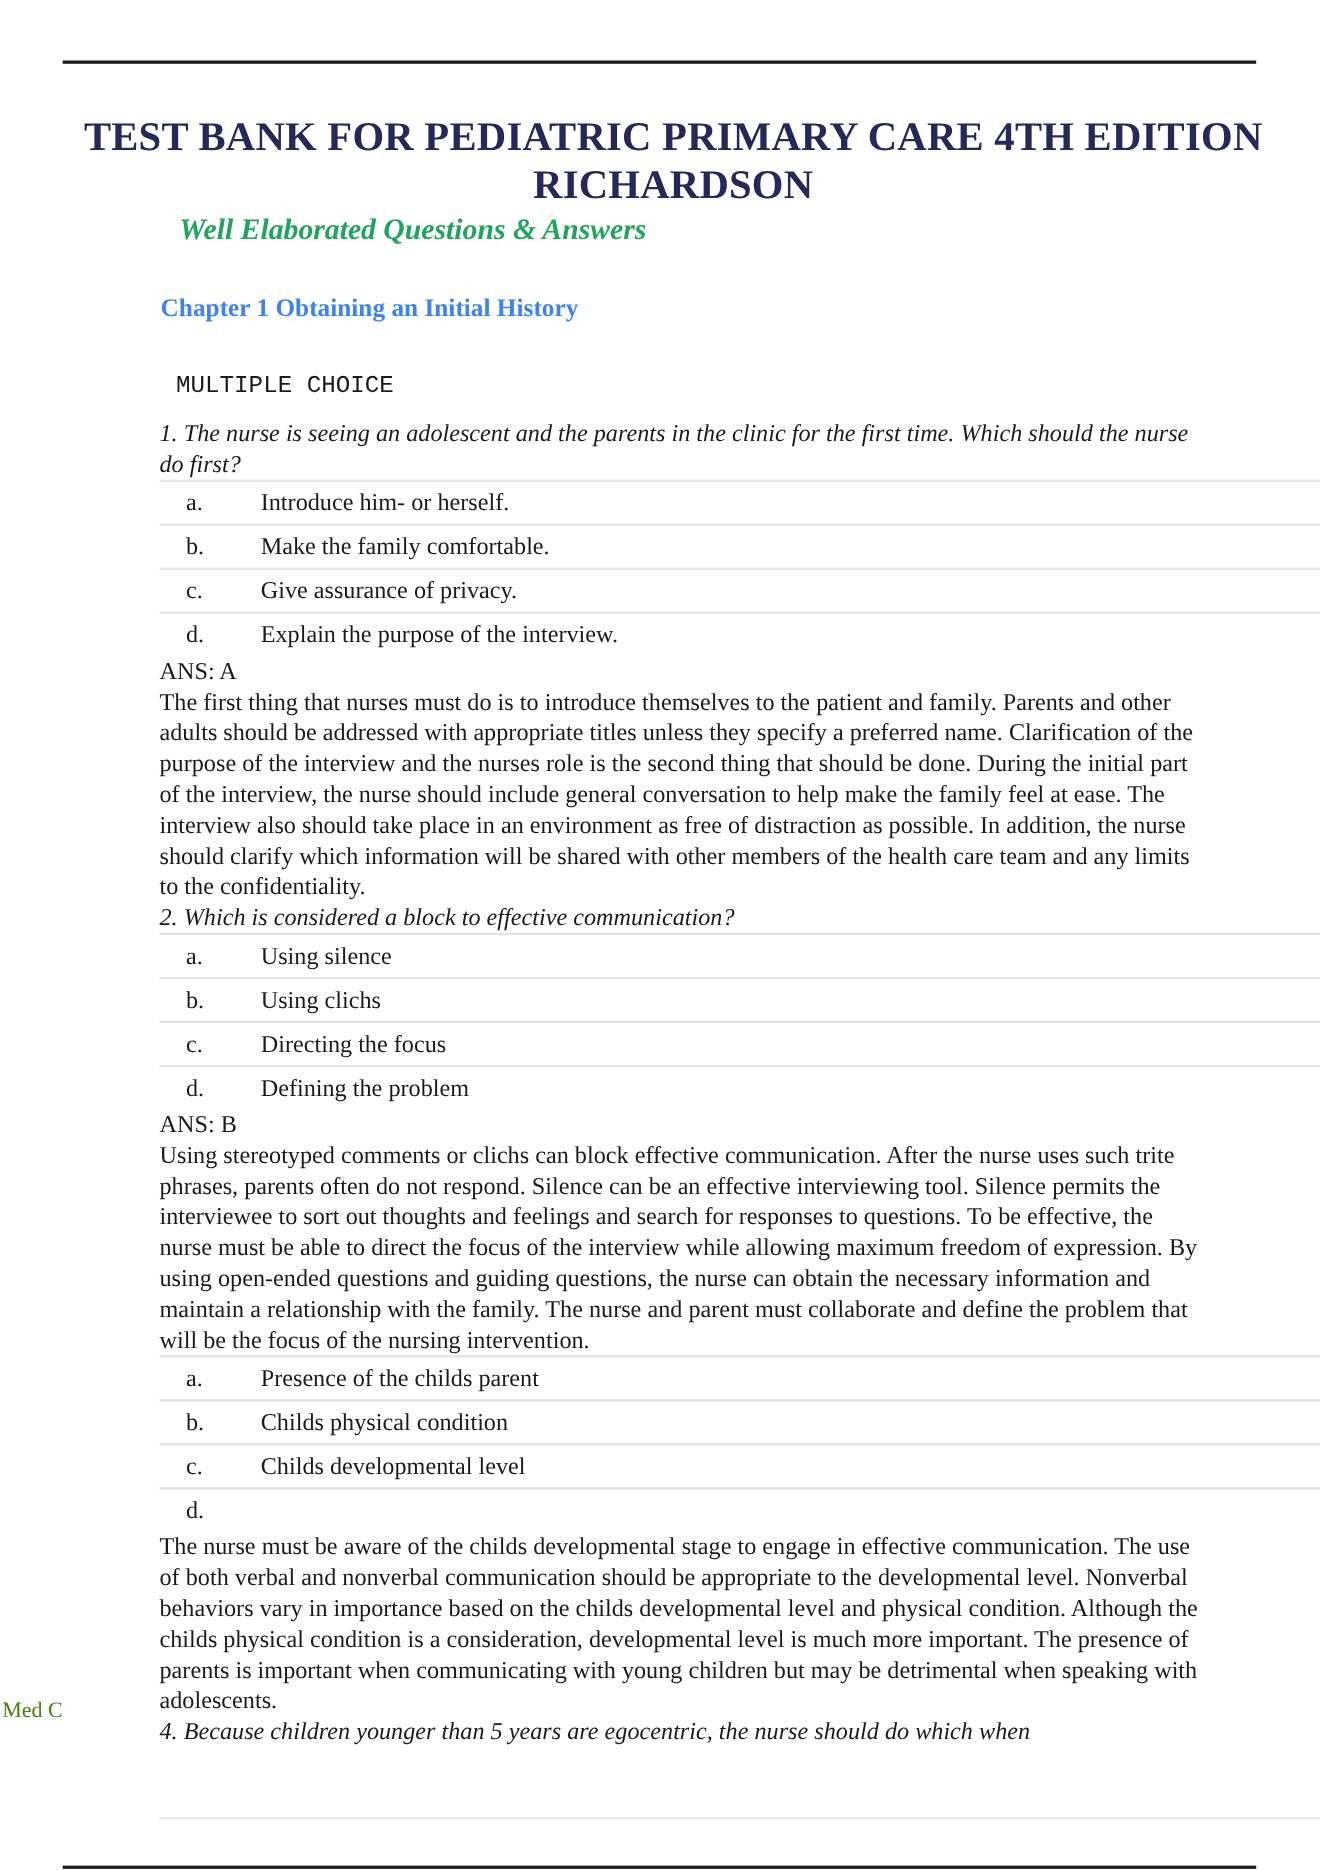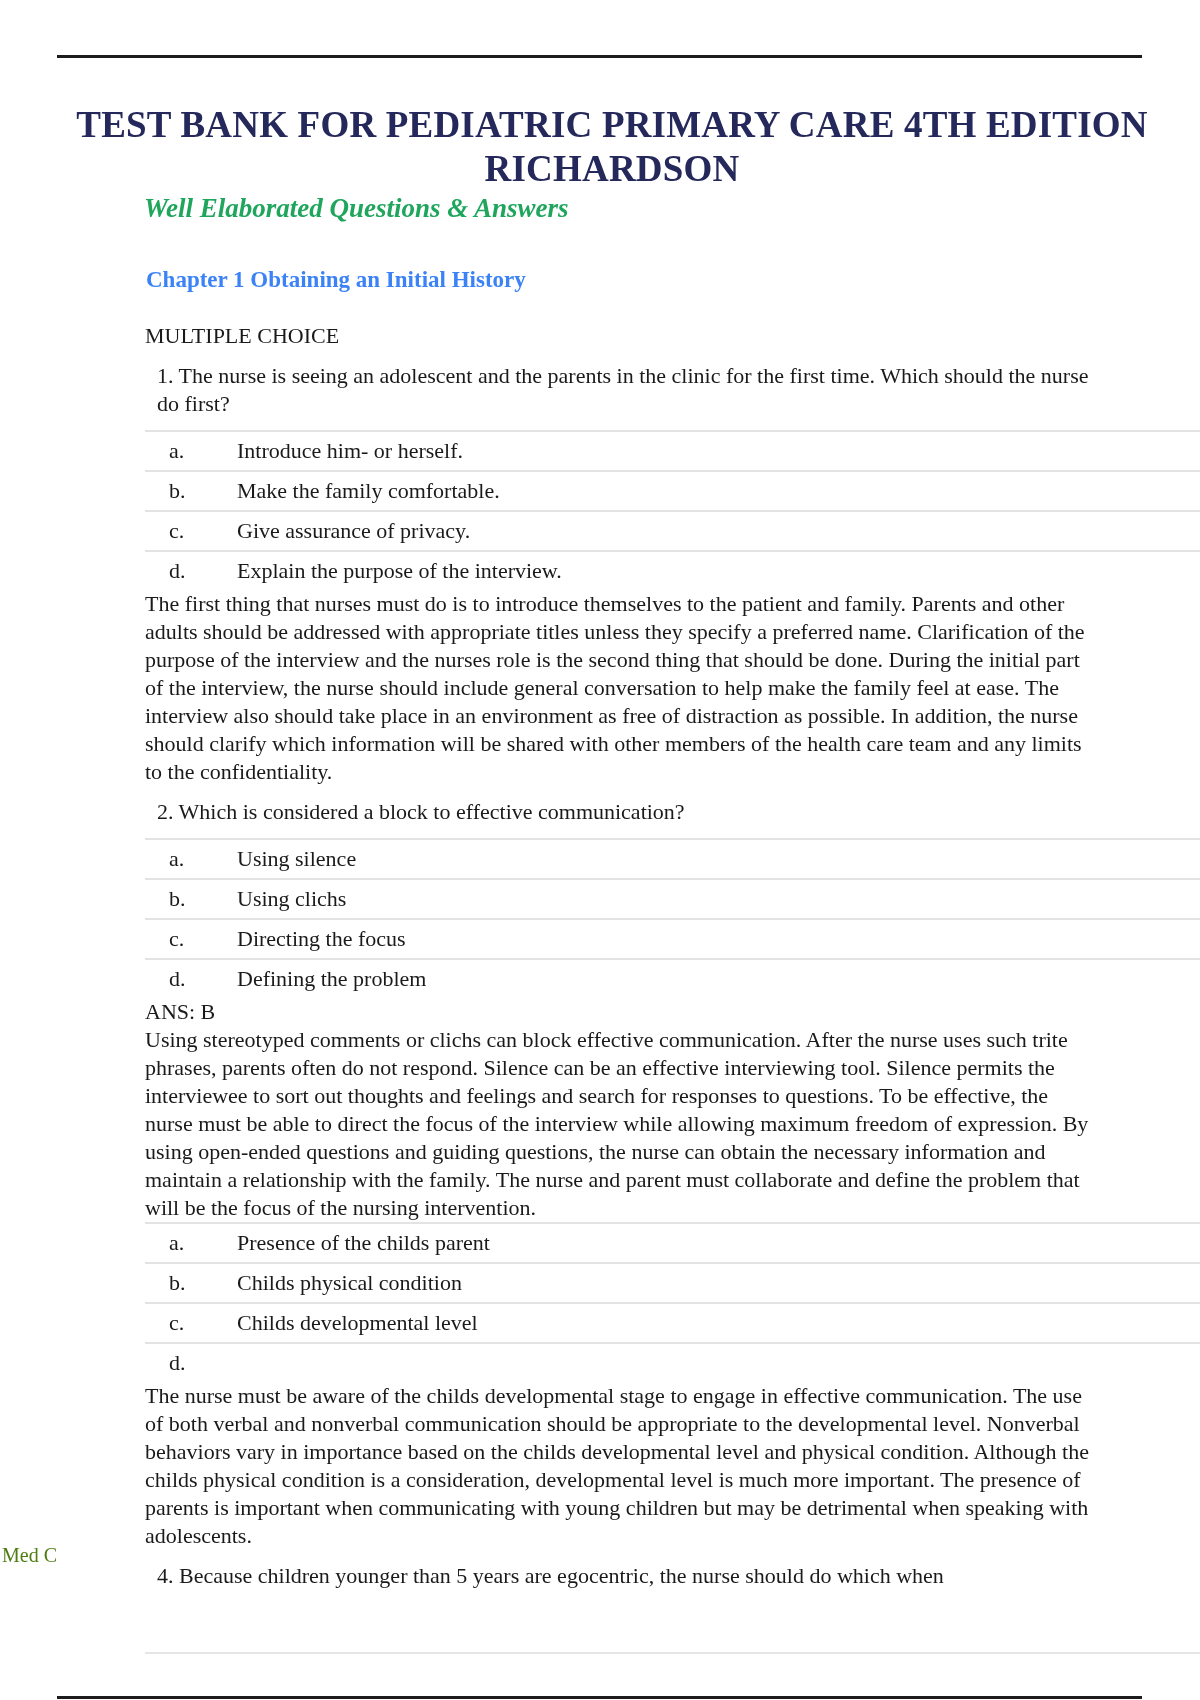--- a/index.html
+++ b/index.html
@@ -3,26 +3,26 @@
 <meta charset="utf-8">
 <style>
   html, body { margin:0; padding:0; background:#ffffff; }
   body { width:1200px; height:1700px; position:relative; overflow:hidden;
          font-family:"Liberation Serif", "DejaVu Serif", serif; color:#1a1a1a; }
   .rule { position:absolute; left:57px; width:1085px; background:#1c1c1c; }
   .rule.top { top:55px; height:3px; }
   .rule.bottom { top:1696px; height:3px; }
   .title { position:absolute; left:0; width:1200px; top:103px; text-align:center;
            font-weight:bold; font-size:37px; line-height:44px; color:#25285a; letter-spacing:0.2px;padding-left:12px; }
-  .subtitle { position:absolute; left:144px; top:193px; font-weight:bold; font-style:italic;
+  .subtitle { position:absolute; left:163px; top:193px; font-weight:bold; font-style:italic;
               font-size:27px; color:#1fa55c; }
   .chapter { position:absolute; left:146px; top:267px; font-weight:bold; font-size:23px; color:#3b82f6; }
   .content { position:absolute; left:145px; top:322px; width:1055px; font-size:22px; line-height:28px; }
-  .mc-heading { margin:0; }
-  .question { margin:12px; width:950px; }
+  .mc-heading { margin:15px;font-family:Liberation Mono, monospace; }
+  .question { margin:0; width:950px;font-style:italic; }
   .opts { margin:0; border-top:2px solid #e3e3e3; }
   .opt { display:flex; height:38px; align-items:center; border-bottom:2px solid #e3e3e3; }
   .opt:last-child { border-bottom:none; }
   .opt .letter { width:92px; padding-left:24px; box-sizing:border-box; }
   .ans { margin:0; }
   .rationale { margin:0; width:955px; }
   .footer-left { position:absolute; left:2px; top:1544px; font-size:20px; color:#4d7c0f; }
   .footer-line { position:absolute; left:145px; top:1652px; width:1055px; height:2px; background:#e6e6e6; }
 </style>
 </head>
@@ -53,20 +53,21 @@
       </div>
     <div class="opt">
         <span class="letter">c.</span>
         <span>Give assurance of privacy.</span>
       </div>
     <div class="opt">
         <span class="letter">d.</span>
         <span>Explain the purpose of the interview.</span>
       </div>
   </div>
+  <p class="ans">ANS: A</p>
   <p class="rationale">The first thing that nurses must do is to introduce themselves to the patient and family. Parents and other adults should be addressed with appropriate titles unless they specify a preferred name. Clarification of the purpose of the interview and the nurses role is the second thing that should be done. During the initial part of the interview, the nurse should include general conversation to help make the family feel at ease. The interview also should take place in an environment as free of distraction as possible. In addition, the nurse should clarify which information will be shared with other members of the health care team and any limits to the confidentiality.</p>
 
   <p class="question">2. Which is considered a block to effective communication?</p>
   <div class="opts">
     <div class="opt">
         <span class="letter">a.</span>
         <span>Using silence</span>
       </div>
     <div class="opt">
         <span class="letter">b.</span>

